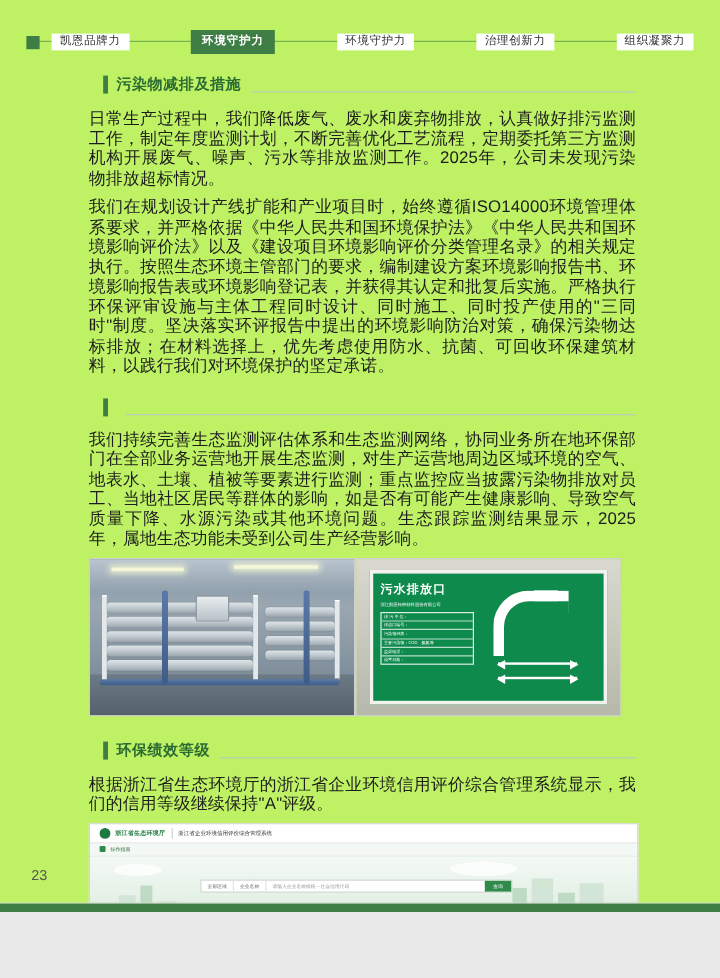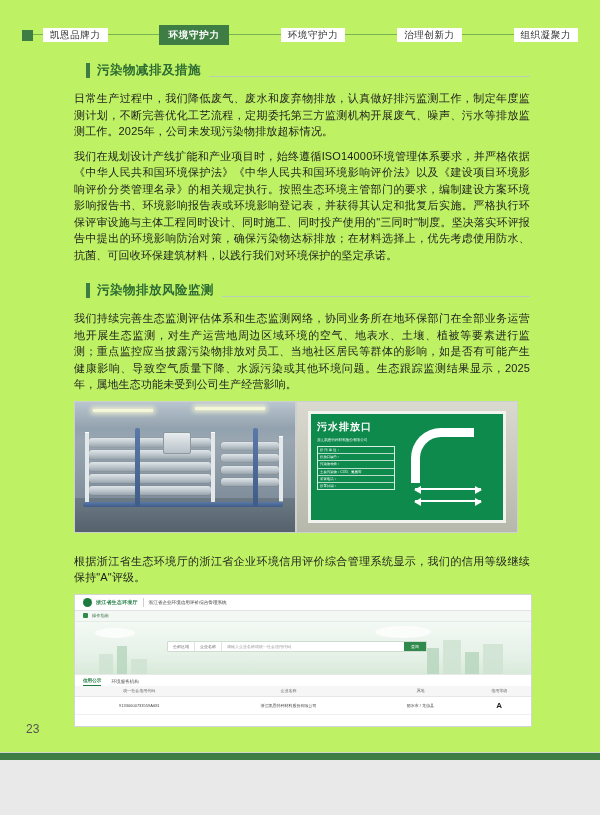--- a/index.html
+++ b/index.html
@@ -105,21 +105,21 @@
   .sec-underline {
     flex: 1 1 auto;
     height: 1px;
     background: #b9cdb8;
     margin-left: 8px;
     position: relative;
     top: 6px;
   }
   p.body {
     margin: 0 0 8px 0;
-    font-size: 11px;
+    font-size: 14px;
     line-height: 16.5px;
     color: #1d1d1d;
     text-align: justify;
     letter-spacing: .15px;
   }
   .block {
     margin-bottom: 19px;
   }
   
   .img-row {
@@ -468,21 +468,20 @@
         <span class="sec-title">污染物减排及措施</span>
         <span class="sec-underline"></span>
       </div>
       <p class="body">日常生产过程中，我们降低废气、废水和废弃物排放，认真做好排污监测工作，制定年度监测计划，不断完善优化工艺流程，定期委托第三方监测机构开展废气、噪声、污水等排放监测工作。2025年，公司未发现污染物排放超标情况。</p>
       <p class="body">我们在规划设计产线扩能和产业项目时，始终遵循ISO14000环境管理体系要求，并严格依据《中华人民共和国环境保护法》《中华人民共和国环境影响评价法》以及《建设项目环境影响评价分类管理名录》的相关规定执行。按照生态环境主管部门的要求，编制建设方案环境影响报告书、环境影响报告表或环境影响登记表，并获得其认定和批复后实施。严格执行环保评审设施与主体工程同时设计、同时施工、同时投产使用的"三同时"制度。坚决落实环评报告中提出的环境影响防治对策，确保污染物达标排放；在材料选择上，优先考虑使用防水、抗菌、可回收环保建筑材料，以践行我们对环境保护的坚定承诺。</p>
     </div>
 
     <div class="block">
       <div class="sec-head">
         <span class="sec-bar"></span>
-        <span class="sec-title">污染物排放风险监测</span>
         <span class="sec-underline"></span>
       </div>
       <p class="body">我们持续完善生态监测评估体系和生态监测网络，协同业务所在地环保部门在全部业务运营地开展生态监测，对生产运营地周边区域环境的空气、地表水、土壤、植被等要素进行监测；重点监控应当披露污染物排放对员工、当地社区居民等群体的影响，如是否有可能产生健康影响、导致空气质量下降、水源污染或其他环境问题。生态跟踪监测结果显示，2025年，属地生态功能未受到公司生产经营影响。</p>
 
       <div class="img-row">
 
         <div class="photo photo-ro">
           <div class="ro-ceiling"></div>
           <div class="ro-lamp" style="left:18px; top:7px; width:60px;"></div>
           <div class="ro-lamp" style="left:120px; top:5px; width:70px;"></div>
@@ -529,20 +528,25 @@
               <div class="water-arrow" style="top:74px;"></div>
               <div class="water-arrow" style="top:86px;"></div>
             </div>
           </div>
         </div>
 
       </div>
     </div>
 
     <div class="block">
+      <div class="sec-head">
+        <span class="sec-bar"></span>
+        <span class="sec-title">环保绩效等级</span>
+        <span class="sec-underline"></span>
+      </div>
       <p class="body">根据浙江省生态环境厅的浙江省企业环境信用评价综合管理系统显示，我们的信用等级继续保持"A"评级。</p>
 
       <div class="browser">
 
         <div class="br-head">
           <span class="br-logo-dot"></span>
           <span class="br-brand">浙江省生态环境厅</span>
           <span class="br-divider"></span>
           <span class="br-sys">浙江省企业环境信用评价综合管理系统</span>
         </div>

